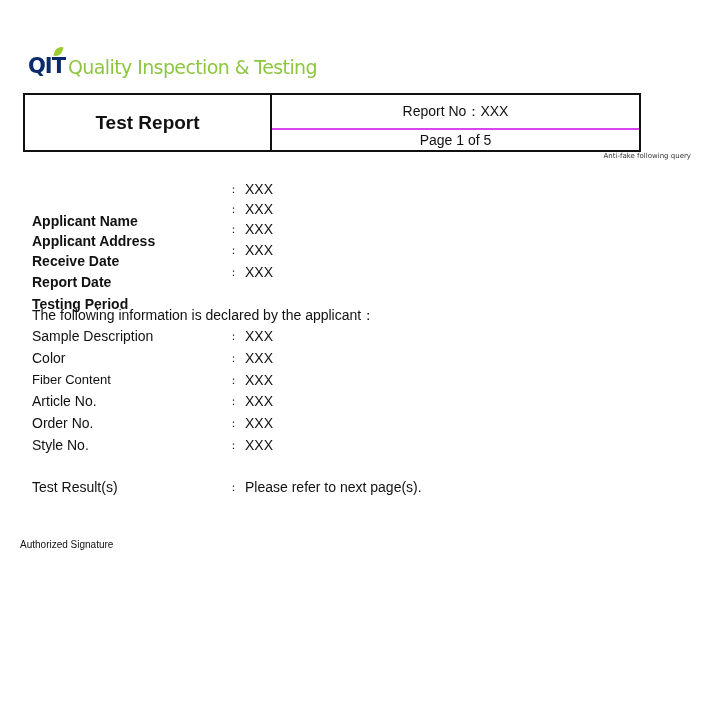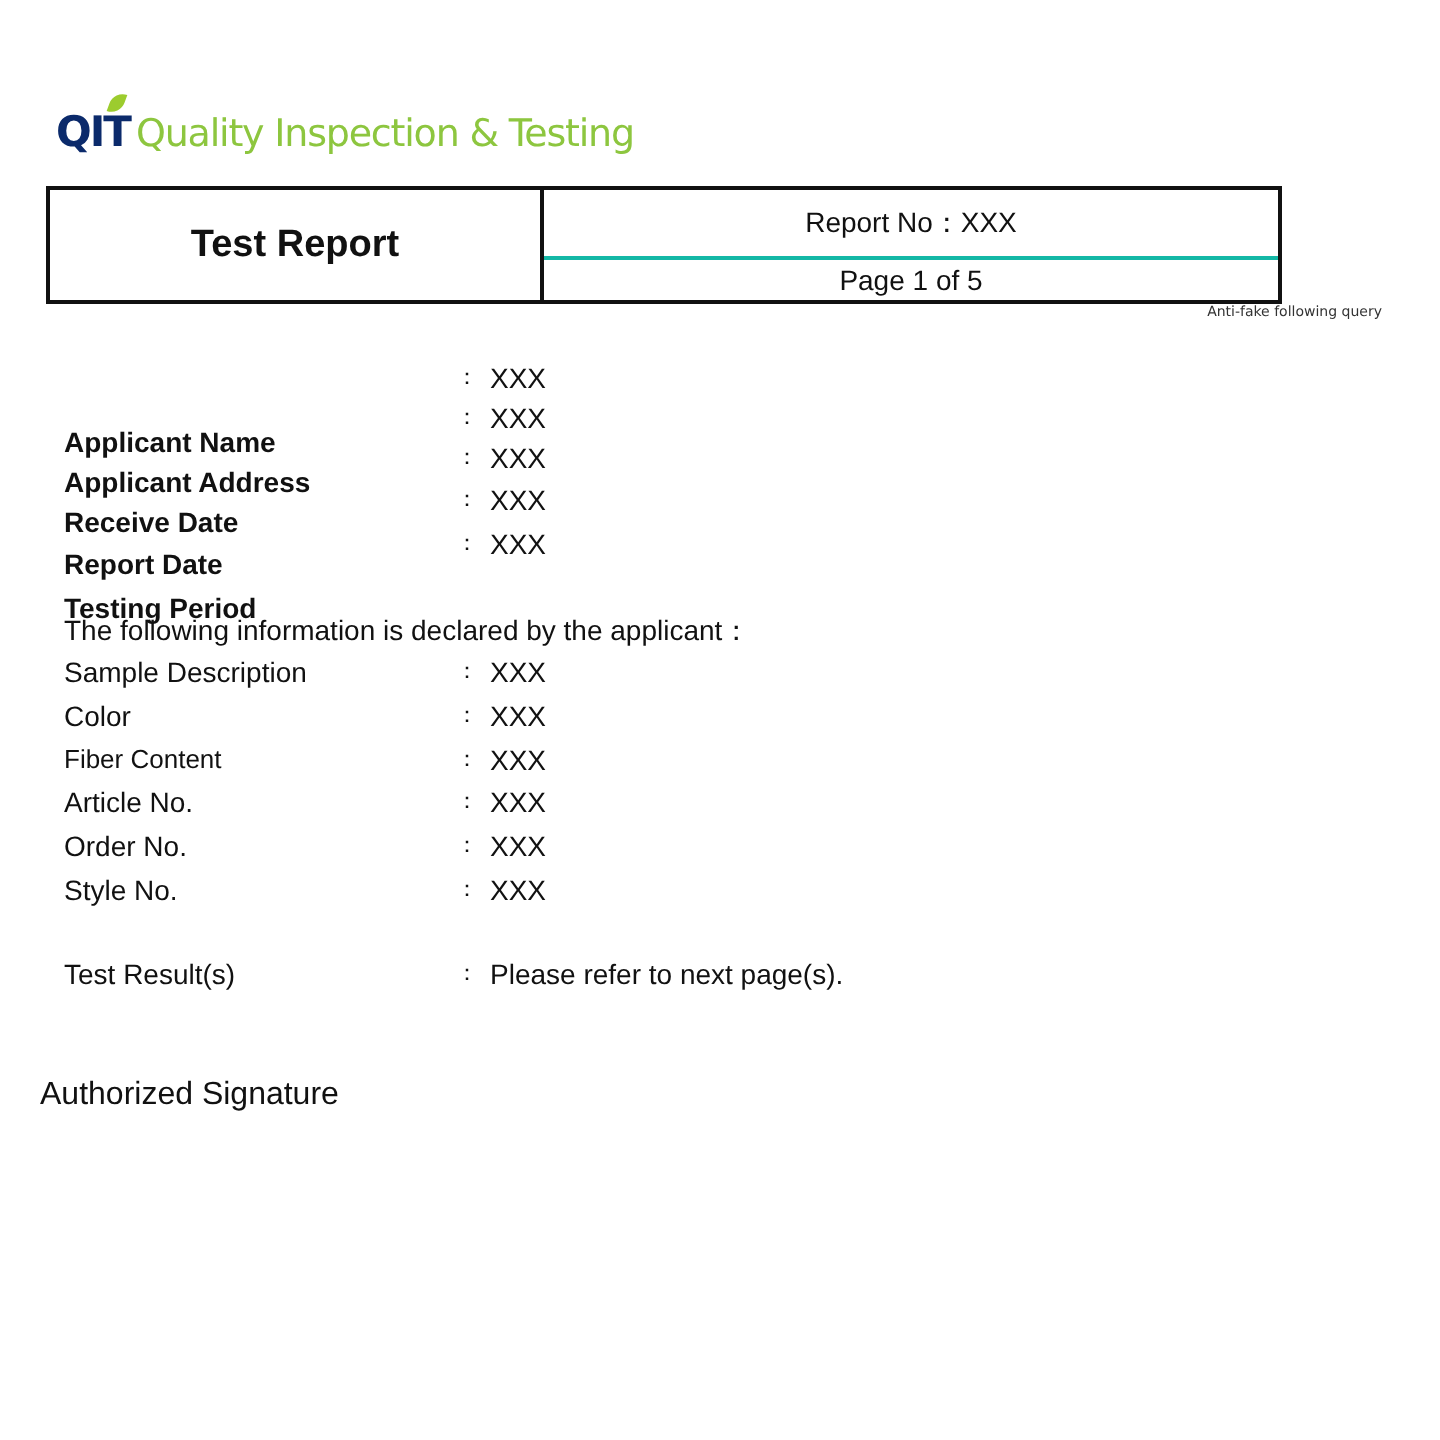--- a/index.html
+++ b/index.html
@@ -8,31 +8,31 @@
     font-family: "Liberation Sans", sans-serif; color: #111;
   }
   .logo { position: absolute; left: 28px; top: 48px; height: 32px; display: flex; align-items: flex-end; }
   .logo-mark { position: relative; font-family: "DejaVu Sans", sans-serif; font-weight: bold; font-size: 21px; color: #0b2a6b; letter-spacing: -1px; line-height: 28px; }
   .logo-leaf { position: absolute; left: 27px; top: -6px; width: 7px; height: 11px; background: #9ccc2e; border-radius: 7px 0 7px 0; transform: rotate(20deg); }
   .logo-text { font-family: "DejaVu Sans", sans-serif; font-size: 19px; color: #8dc63f; margin-left: 3px; line-height: 26px; letter-spacing: -0.6px; }
 
   .header-table { position: absolute; left: 23px; top: 93px; width: 618px; height: 59px; border: 2px solid #111; box-sizing: border-box; display: flex; }
   .header-left { width: 245px; border-right: 2px solid #111; display: flex; align-items: center; justify-content: center; font-weight: bold; font-size: 19px; }
   .header-right { flex: 1; display: flex; flex-direction: column; }
-  .hr-top { height: 35px; border-bottom: 2px solid #14b8a6; display: flex; align-items: center; justify-content: center; font-size: 14px; box-sizing: border-box; }
+  .hr-top { height: 35px; border-bottom: 2px solid #d946ef; display: flex; align-items: center; justify-content: center; font-size: 14px; box-sizing: border-box; }
   .hr-bot { flex: 1; display: flex; align-items: center; justify-content: center; font-size: 14px; }
   .antifake { position: absolute; right: 29px; top: 152px; font-size: 7px; color: #333; font-family: "DejaVu Sans", sans-serif; }
 
   .row { position: absolute; left: 32px; font-size: 14px; height: 18px; line-height: 18px; }
   .row .lbl { position: absolute; left: 0; white-space: nowrap; }
   .row .colon { position: absolute; left: 196px; font-size: 11px; }
   .row .val { position: absolute; left: 213px; white-space: nowrap; }
   .bold .lbl { font-weight: bold; margin-top: 32px; }
   .section-title { position: absolute; left: 32px; top: 307px; font-size: 14px; font-weight: normal; white-space: nowrap; }
-  .signature { position: absolute; left: 20px; top: 539px; font-size: 16px; text-align: center; }
+  .signature { position: absolute; left: 20px; top: 539px; font-size: 10px; text-align: center; }
 </style>
 </head>
 <body>
 
 <div class="logo">
   <span class="logo-mark">
     <span>QIT</span>
     <span class="logo-leaf"></span>
   </span>
   <span class="logo-text">Quality Inspection &amp; Testing</span>

